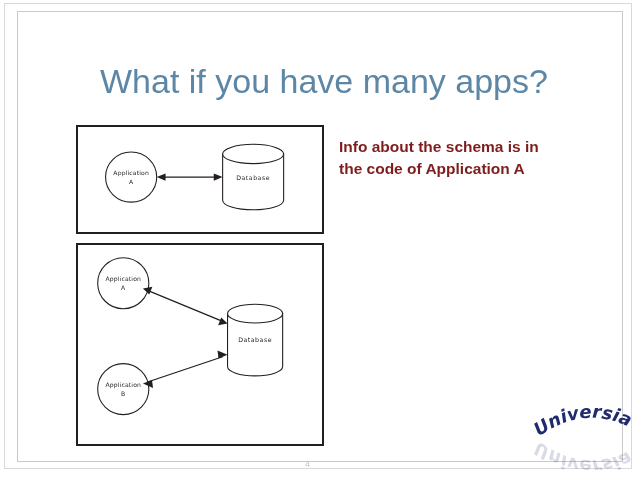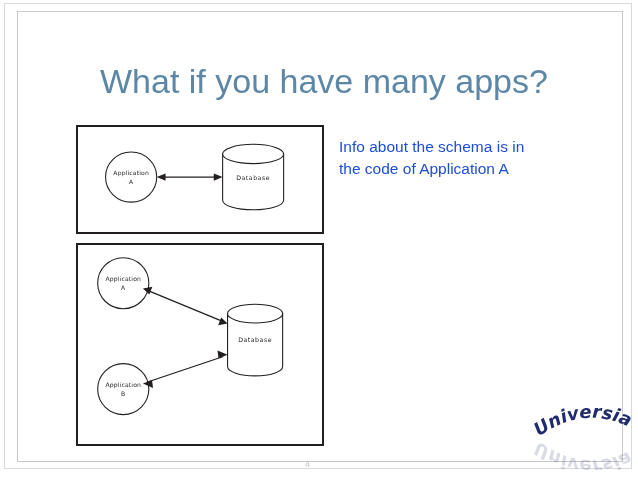--- a/index.html
+++ b/index.html
@@ -101,23 +101,23 @@
   }
   .arrow-line {
     stroke: #231f20;
     stroke-width: 1.3;
     fill: none;
   }
 
   
   .body-text {
     position: absolute;
-    color: #1d4ed8;
+    color: #7f1d1d;
     font-size: 15.5px;
-    font-weight: normal;
+    font-weight: bold;
     line-height: 22px;
     letter-spacing: 0px;
     white-space: pre-line;
   }
   #body-text-1 {
     left: 321px;
     top: 124px;
     width: 280px;
   }
   #body-text-2 {

